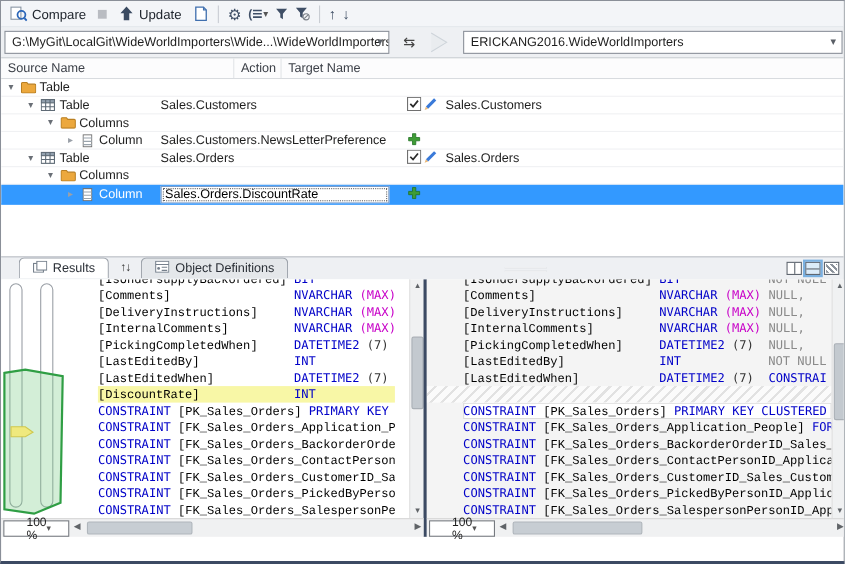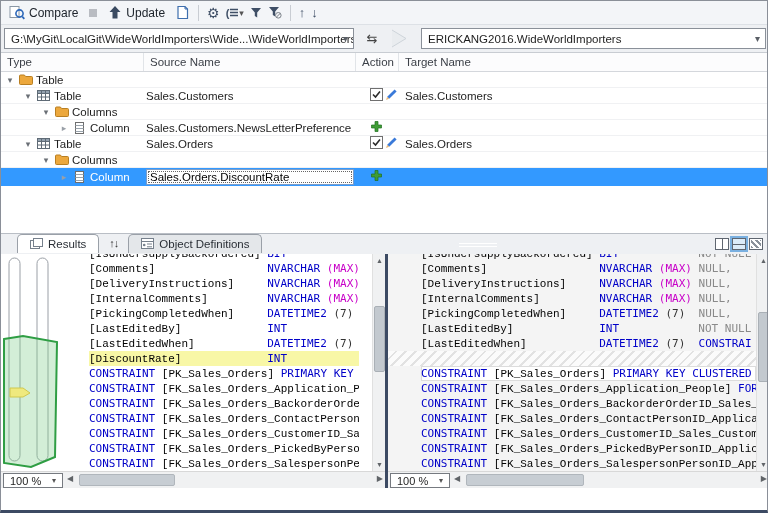--- a/index.html
+++ b/index.html
@@ -87,21 +87,21 @@
   .vscroll .sb-btn{position:absolute;left:0;width:13px;height:13px;color:#606468;font-size:7px;
     display:flex;align-items:center;justify-content:center;}
   .vscroll .sb-up{top:0;} .vscroll .sb-dn{bottom:0;}
   .vscroll .thumb{position:absolute;left:1px;width:11px;background:#c3c9cf;border:1px solid #aab0b6;border-radius:2px;}
   .vdivider{position:absolute;top:253px;left:384px;width:3px;height:234px;background:#3c4a63;}
   
   .bbar{position:absolute;top:470px;height:17px;background:#f0f1f2;border-top:1px solid #d8d8d8;}
   .bb-left{left:0;width:384px;}
   .bb-right{left:387px;width:381px;}
   .zoombox{position:absolute;left:2px;top:1px;width:60px;height:15px;background:#fff;border:1px solid #767a80;
-    font-size:11px;display:flex;align-items:center;padding:0 6px;justify-content:space-between;}
+    font-size:11px;display:flex;align-items:center;padding:0 20px;justify-content:space-between;}
   .zoombox .caret{font-size:8px;}
   .hscroll{position:absolute;left:66px;right:2px;top:1px;height:15px;}
   .hs-btn{position:absolute;top:2px;color:#606468;font-size:8px;line-height:1;}
   .hs-l{left:0;} .hs-r{right:0;}
   .hs-thumb{position:absolute;top:1px;height:12px;background:#c7cdd3;border:1px solid #b0b6bc;border-radius:2px;}
   
   .statusbar{position:absolute;top:487px;left:0;width:100%;height:23px;background:#f0f1f2;padding:1px;}
   .status-inner{width:100%;height:100%;background:#fff;border:1px solid #9aa0a6;display:flex;align-items:center;
     padding:0 6px;font-size:11.5px;color:#1e1e1e;}
 </style>
@@ -177,21 +177,20 @@
           <path d="M3 2 L17 10.5 L3 19" fill="#e9ecef" stroke="#ced4da"></path>
         </svg>
     </span>
     <div class="combo combo-tgt">
       <span>ERICKANG2016.WideWorldImporters</span>
       <span class="cbx-caret">▾</span>
     </div>
   </div>
 
   <div class="grid-header">
-    <div class="gh-cell" style="width:143px">Type</div>
     <div class="gh-cell" style="width:212px">Source Name</div>
     <div class="gh-cell" style="width:43px">Action</div>
     <div class="gh-cell" style="flex:1;border-right:none">Target Name</div>
   </div>
 
   <div class="grid-body" id="grid-body">
       <div class="tree-row">
         <div class="cell c-type" style="padding-left: 2px;">
           <span class="expander">▾</span>
           <span class="tree-icon">

